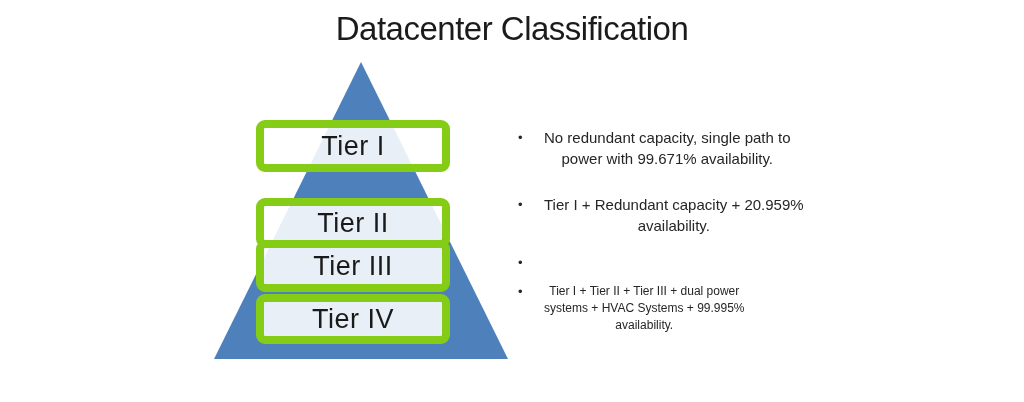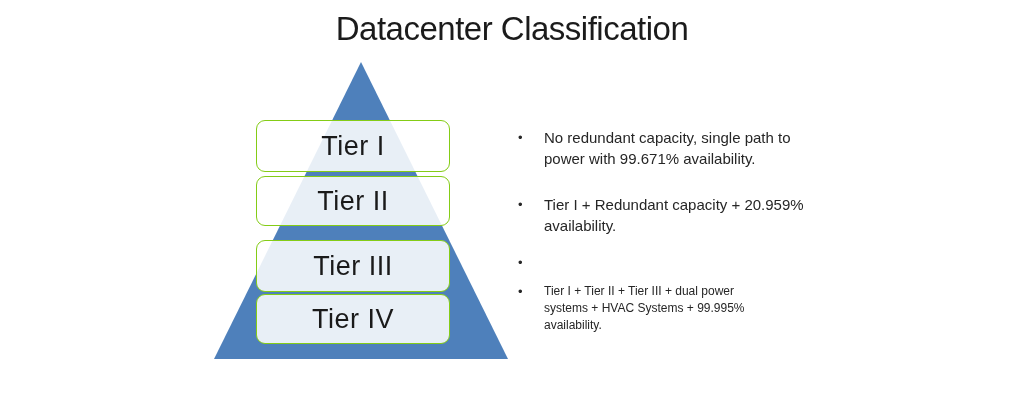--- a/index.html
+++ b/index.html
@@ -35,31 +35,31 @@
     left: 0; top: 0; width: 100%; height: 100%;
     background: #4e80bb;
     clip-path: polygon(50% 0%, 100% 100%, 0% 100%);
   }
   .tier {
     position: absolute;
     left: 42px;
     width: 194px;
     box-sizing: border-box;
     background: rgba(255,255,255,0.87);
-    border: 1px solid #84cc16;
+    border: 8px solid #84cc16;
     border-radius: 9px;
     display: flex;
     align-items: center;
     justify-content: center;
     font-size: 27px;
     letter-spacing: 0.5px;
     color: #1a1a1a;
   }
   .tier-1 { top: 58px;  height: 52px; }
-  .tier-2 { top: 114px; height: 50px; }
+  .tier-2 { top: 136px; height: 50px; }
   .tier-3 { top: 178px; height: 52px; }
   .tier-4 { top: 232px; height: 50px; }
   
   .bullets {
     position: absolute;
     left: 516px; top: 127px;
     width: 320px;
     margin: 0; padding: 0;
     list-style: none;
   }
@@ -74,21 +74,21 @@
   .bullets li:nth-child(2) { margin-bottom: 16px; }
   .bullets li:nth-child(3) { margin-bottom: 10px; }
   .bullets .dot {
     flex: none;
     width: 26px;
     padding-left: 2px;
     font-size: 13px;
     line-height: 21px;
     color: #262626;
   }
-  .bullets .btext { white-space: pre-line; }
+  .bullets .btext { white-space: pre-line; text-align: center; }
   .bullets li:nth-child(4) .btext { font-size: 12px; line-height: 17px; }
   .bullets li:nth-child(4) .dot { line-height: 17px; }
 </style>
 </head>
 <body>
 
 <div class="slide">
 
   <h1 class="title">Datacenter Classification</h1>
 

